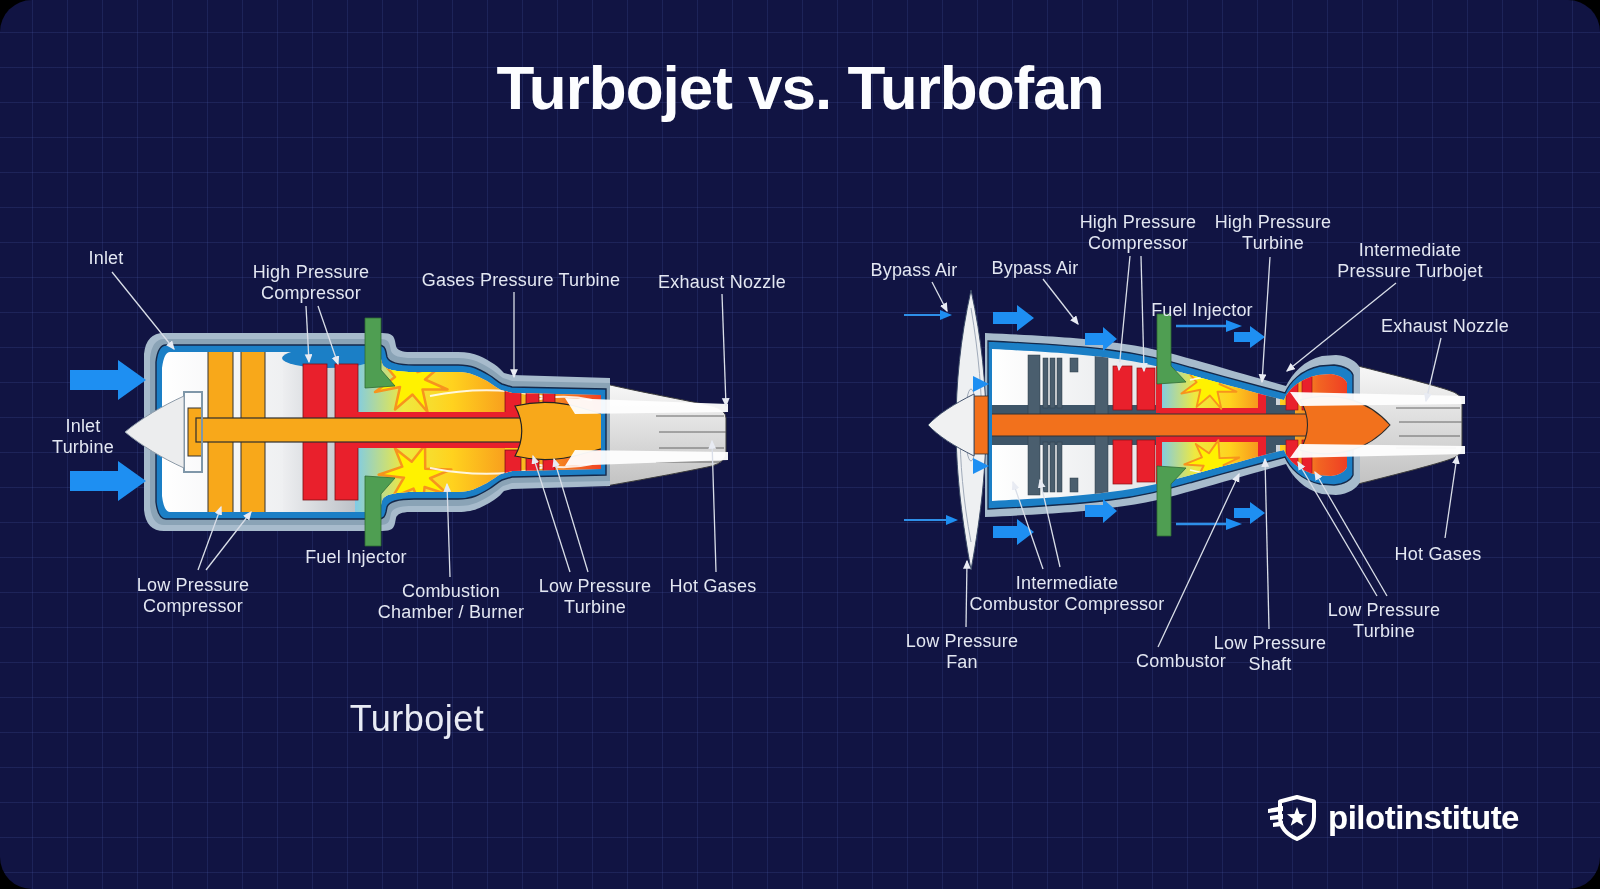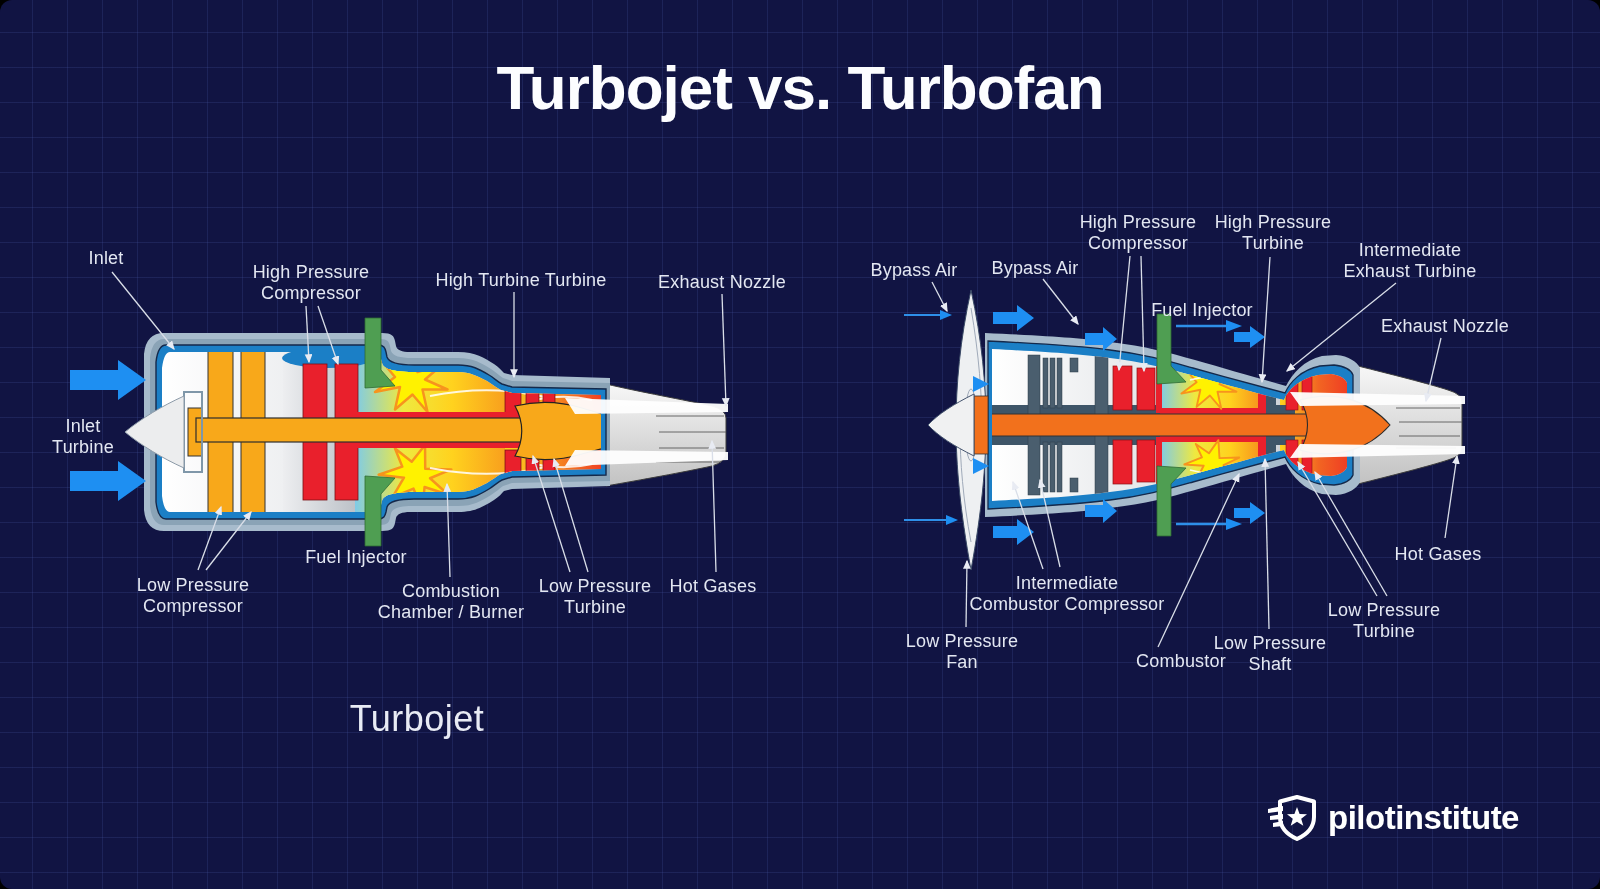--- a/index.html
+++ b/index.html
@@ -1,16 +1,16 @@
 <!DOCTYPE html>
 <html><head>
 <meta charset="utf-8">
 <style>
   html,body{margin:0;padding:0;background:#000;width:1600px;height:889px;overflow:hidden;}
-  .card{position:absolute;inset:0;border-radius:12px;background-color:#111443;
+  .card{position:absolute;inset:0;border-radius:32px;background-color:#111443;
     background-image:
       linear-gradient(rgba(95,115,205,0.16) 1px, transparent 1px),
       linear-gradient(90deg, rgba(95,115,205,0.16) 1px, transparent 1px);
     background-size:35px 35px;background-position:-3px -3px;overflow:hidden;
     font-family:"Liberation Sans",sans-serif;}
   .title{position:absolute;left:800px;top:52px;transform:translateX(-50%);
     color:#FCFDFF;font-size:62px;font-weight:700;letter-spacing:-1px;white-space:nowrap;}
   .lbl{position:absolute;transform:translateX(-50%);color:#E3E7F2;font-size:18px;
     line-height:1.16;text-align:center;white-space:nowrap;letter-spacing:.2px;}
   .lbl span{display:block;text-align:center;}
@@ -305,21 +305,21 @@
 
   <div class="lbl" style="left:106px;top:248px;">
     <span>Inlet</span>
     <span></span>
   </div>
   <div class="lbl" style="left:311px;top:262px;">
     <span>High Pressure</span>
     <span>Compressor</span>
   </div>
   <div class="lbl" style="left:521px;top:270px;">
-    <span>High Turbine Turbine</span>
+    <span>Gases Pressure Turbine</span>
     <span></span>
   </div>
   <div class="lbl" style="left:722px;top:272px;">
     <span>Exhaust Nozzle</span>
     <span></span>
   </div>
   <div class="lbl" style="left:83px;top:416px;">
     <span>Inlet</span>
     <span>Turbine</span>
   </div>
@@ -355,21 +355,21 @@
   <div class="lbl" style="left:1138px;top:212px;">
     <span>High Pressure</span>
     <span>Compressor</span>
   </div>
   <div class="lbl" style="left:1273px;top:212px;">
     <span>High Pressure</span>
     <span>Turbine</span>
   </div>
   <div class="lbl" style="left:1410px;top:240px;">
     <span>Intermediate</span>
-    <span>Exhaust Turbine</span>
+    <span>Pressure Turbojet</span>
   </div>
   <div class="lbl" style="left:1202px;top:300px;">
     <span>Fuel Injector</span>
     <span></span>
   </div>
   <div class="lbl" style="left:1445px;top:316px;">
     <span>Exhaust Nozzle</span>
     <span></span>
   </div>
   <div class="lbl" style="left:1438px;top:544px;">

